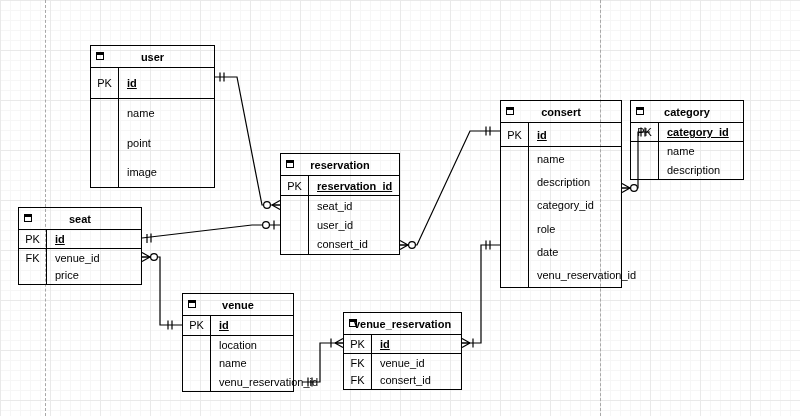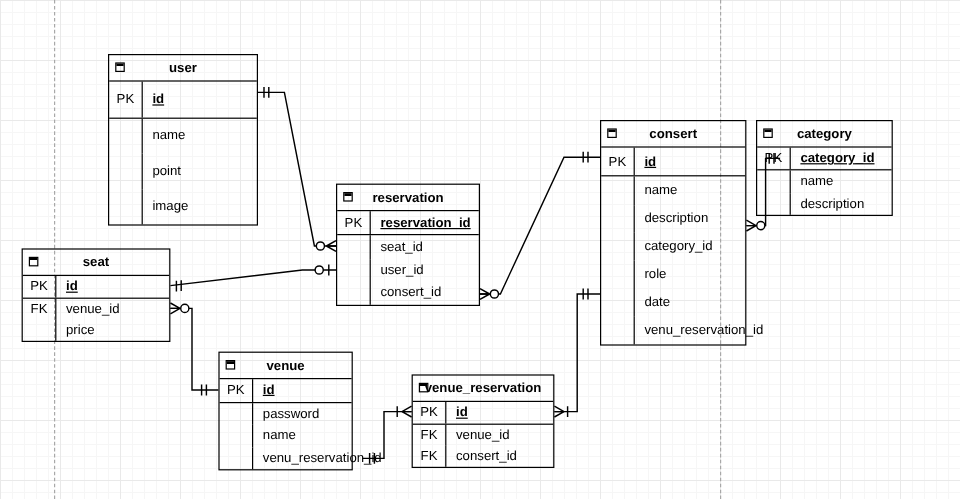--- a/index.html
+++ b/index.html
@@ -177,21 +177,21 @@
     <div class="er-header">
       <span class="tbl-icon"></span>
       <span>venue</span>
     </div>
     <div class="er-row pk-row">
       <span class="er-key">PK</span>
       <span class="er-field pk">id</span>
     </div>
     <div class="er-row">
       <span class="er-key"></span>
-      <span class="er-field">password</span>
+      <span class="er-field">location</span>
     </div>
     <div class="er-row">
       <span class="er-key"></span>
       <span class="er-field">name</span>
     </div>
     <div class="er-row">
       <span class="er-key"></span>
       <span class="er-field">venu_reservation_id</span>
     </div>
   </div>

